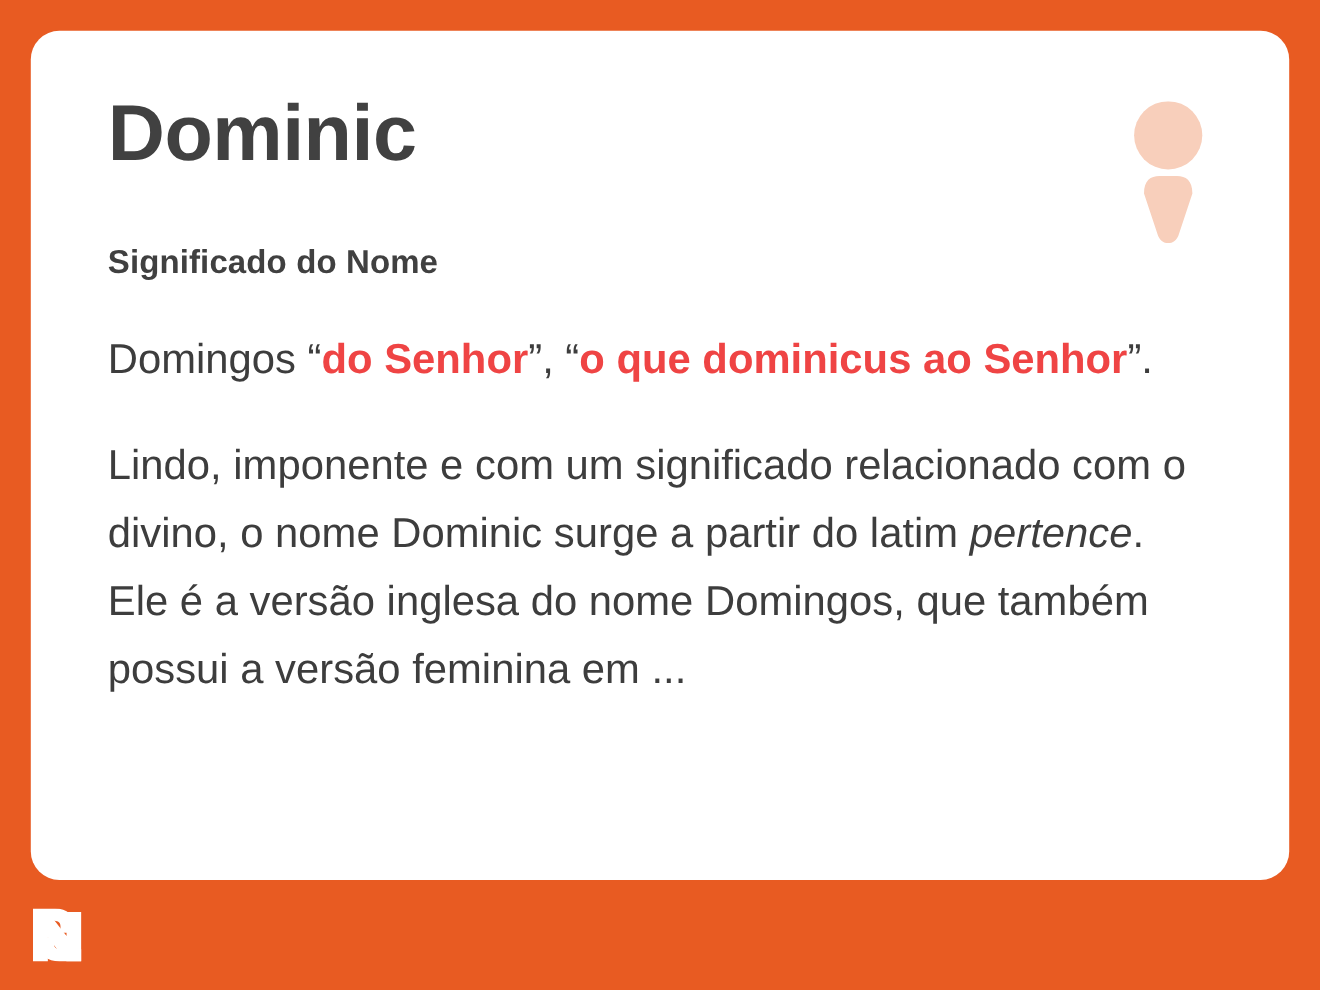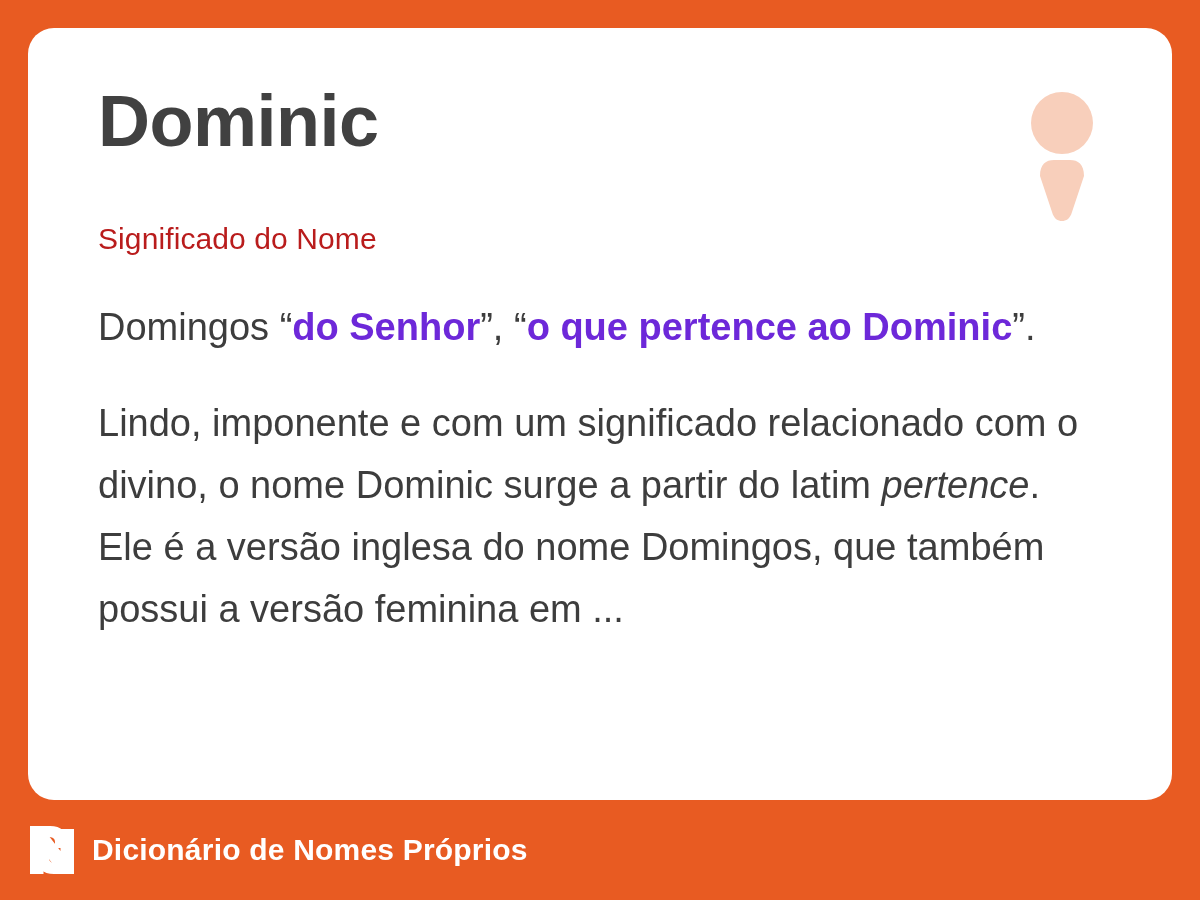--- a/index.html
+++ b/index.html
@@ -62,22 +62,22 @@
     position: absolute;
     right: 14px;
     top: 8px;
     width: 72px;
     height: 130px;
   }
 
   
   .subtitle {
     font-size: 30px;
-    font-weight: normal;
-    color: #b91c1c;
+    font-weight: bold;
+    color: #404040;
     letter-spacing: 0.1px;
     margin: 62px 0 0 0;
     padding-left: 28px;
   }
 
   
   .body-block {
     padding-left: 28px;
     padding-right: 18px;
   }
@@ -90,21 +90,21 @@
     font-weight: normal;
   }
 
   .para.first {
     margin-top: 40px;
     white-space: nowrap;
   }
 
   .para b {
     font-weight: bold;
-    color: #6d28d9;
+    color: #ef4444;
   }
 
   .para i {
     font-style: italic;
   }
 
   
   .footer {
     position: absolute;
     left: 0;
@@ -149,35 +149,34 @@
             <path d="M14 84 C14 72 20 68 28 68 L44 68 C52 68 58 72 58 84 L46 120 C44 127 40 129 36 129 C32 129 28 127 26 120 Z" fill="#F8CFBB"></path>
           </svg>
         </span>
       </div>
 
       <h2 class="subtitle">Significado do Nome</h2>
 
       <div class="body-block">
 
         <p class="para first">
-          <span>Domingos </span><span>“</span><b>do Senhor</b><span>”</span><span>, </span><span>“</span><b>o que pertence ao Dominic</b><span>”</span><span>.</span>
+          <span>Domingos </span><span>“</span><b>do Senhor</b><span>”</span><span>, </span><span>“</span><b>o que dominicus ao Senhor</b><span>”</span><span>.</span>
         </p>
 
         <p class="para">
           <span>Lindo, imponente e com um significado relacionado com o divino, o nome Dominic surge a partir do latim </span><i>pertence</i><span>. Ele é a versão inglesa do nome Domingos, que também possui a versão feminina em ...</span>
         </p>
 
       </div>
     </div>
   </div>
 
   <div class="footer">
     <span class="brand-logo">
       <svg width="44" height="48" viewBox="0 0 44 48" xmlns="http://www.w3.org/2000/svg" aria-hidden="true">
         <path d="M0 3 L0 48 L13.5 48 L13.5 26 L30.5 48 L44 48 L44 3 L30.5 3 L30.5 25 L13.5 3 Z" fill="#ffffff"></path>
         <path d="M0 0 L20 0 C31 0 38 6 38 16 L38 22 L25 22 L25 16 C25 12 22 11 18 11 L0 11 Z" fill="#ffffff"></path>
         <path d="M44 48 L24 48 C13 48 6 42 6 32 L6 26 L19 26 L19 32 C19 36 22 37 26 37 L44 37 Z" fill="#ffffff"></path>
       </svg>
     </span>
-    <span class="brand-name">Dicionário de Nomes Próprios</span>
   </div>
 
 </div>
 
 </body></html>

